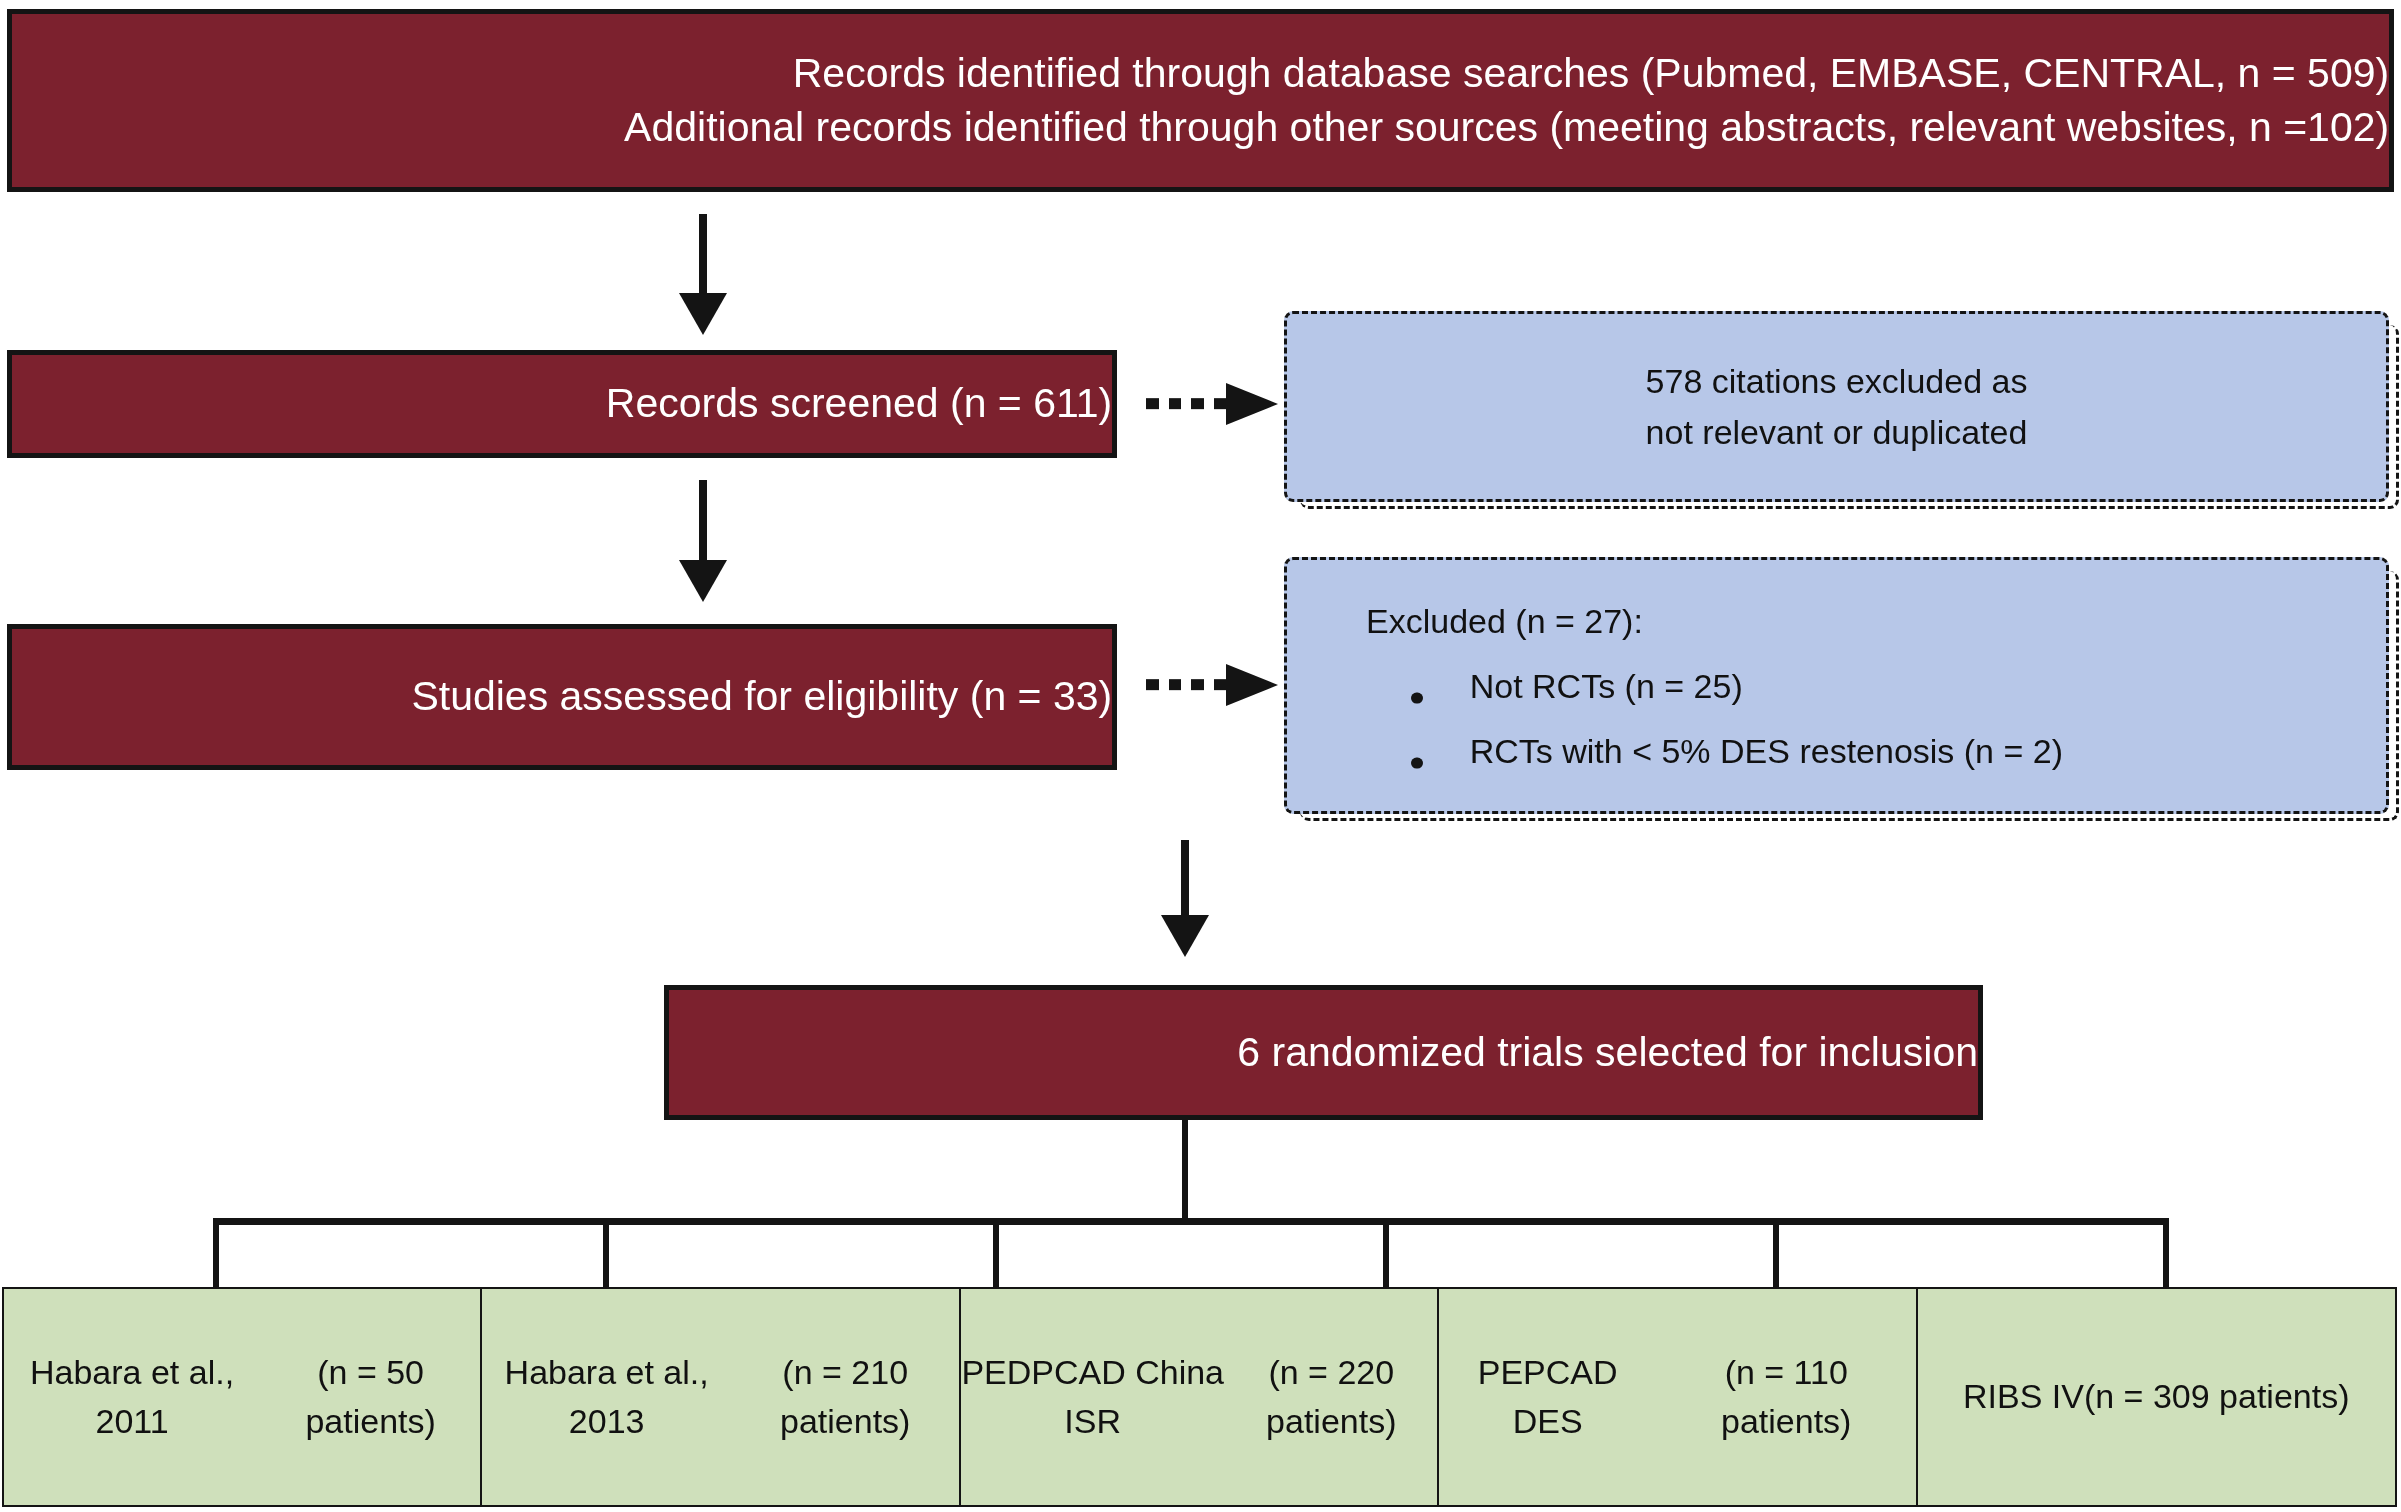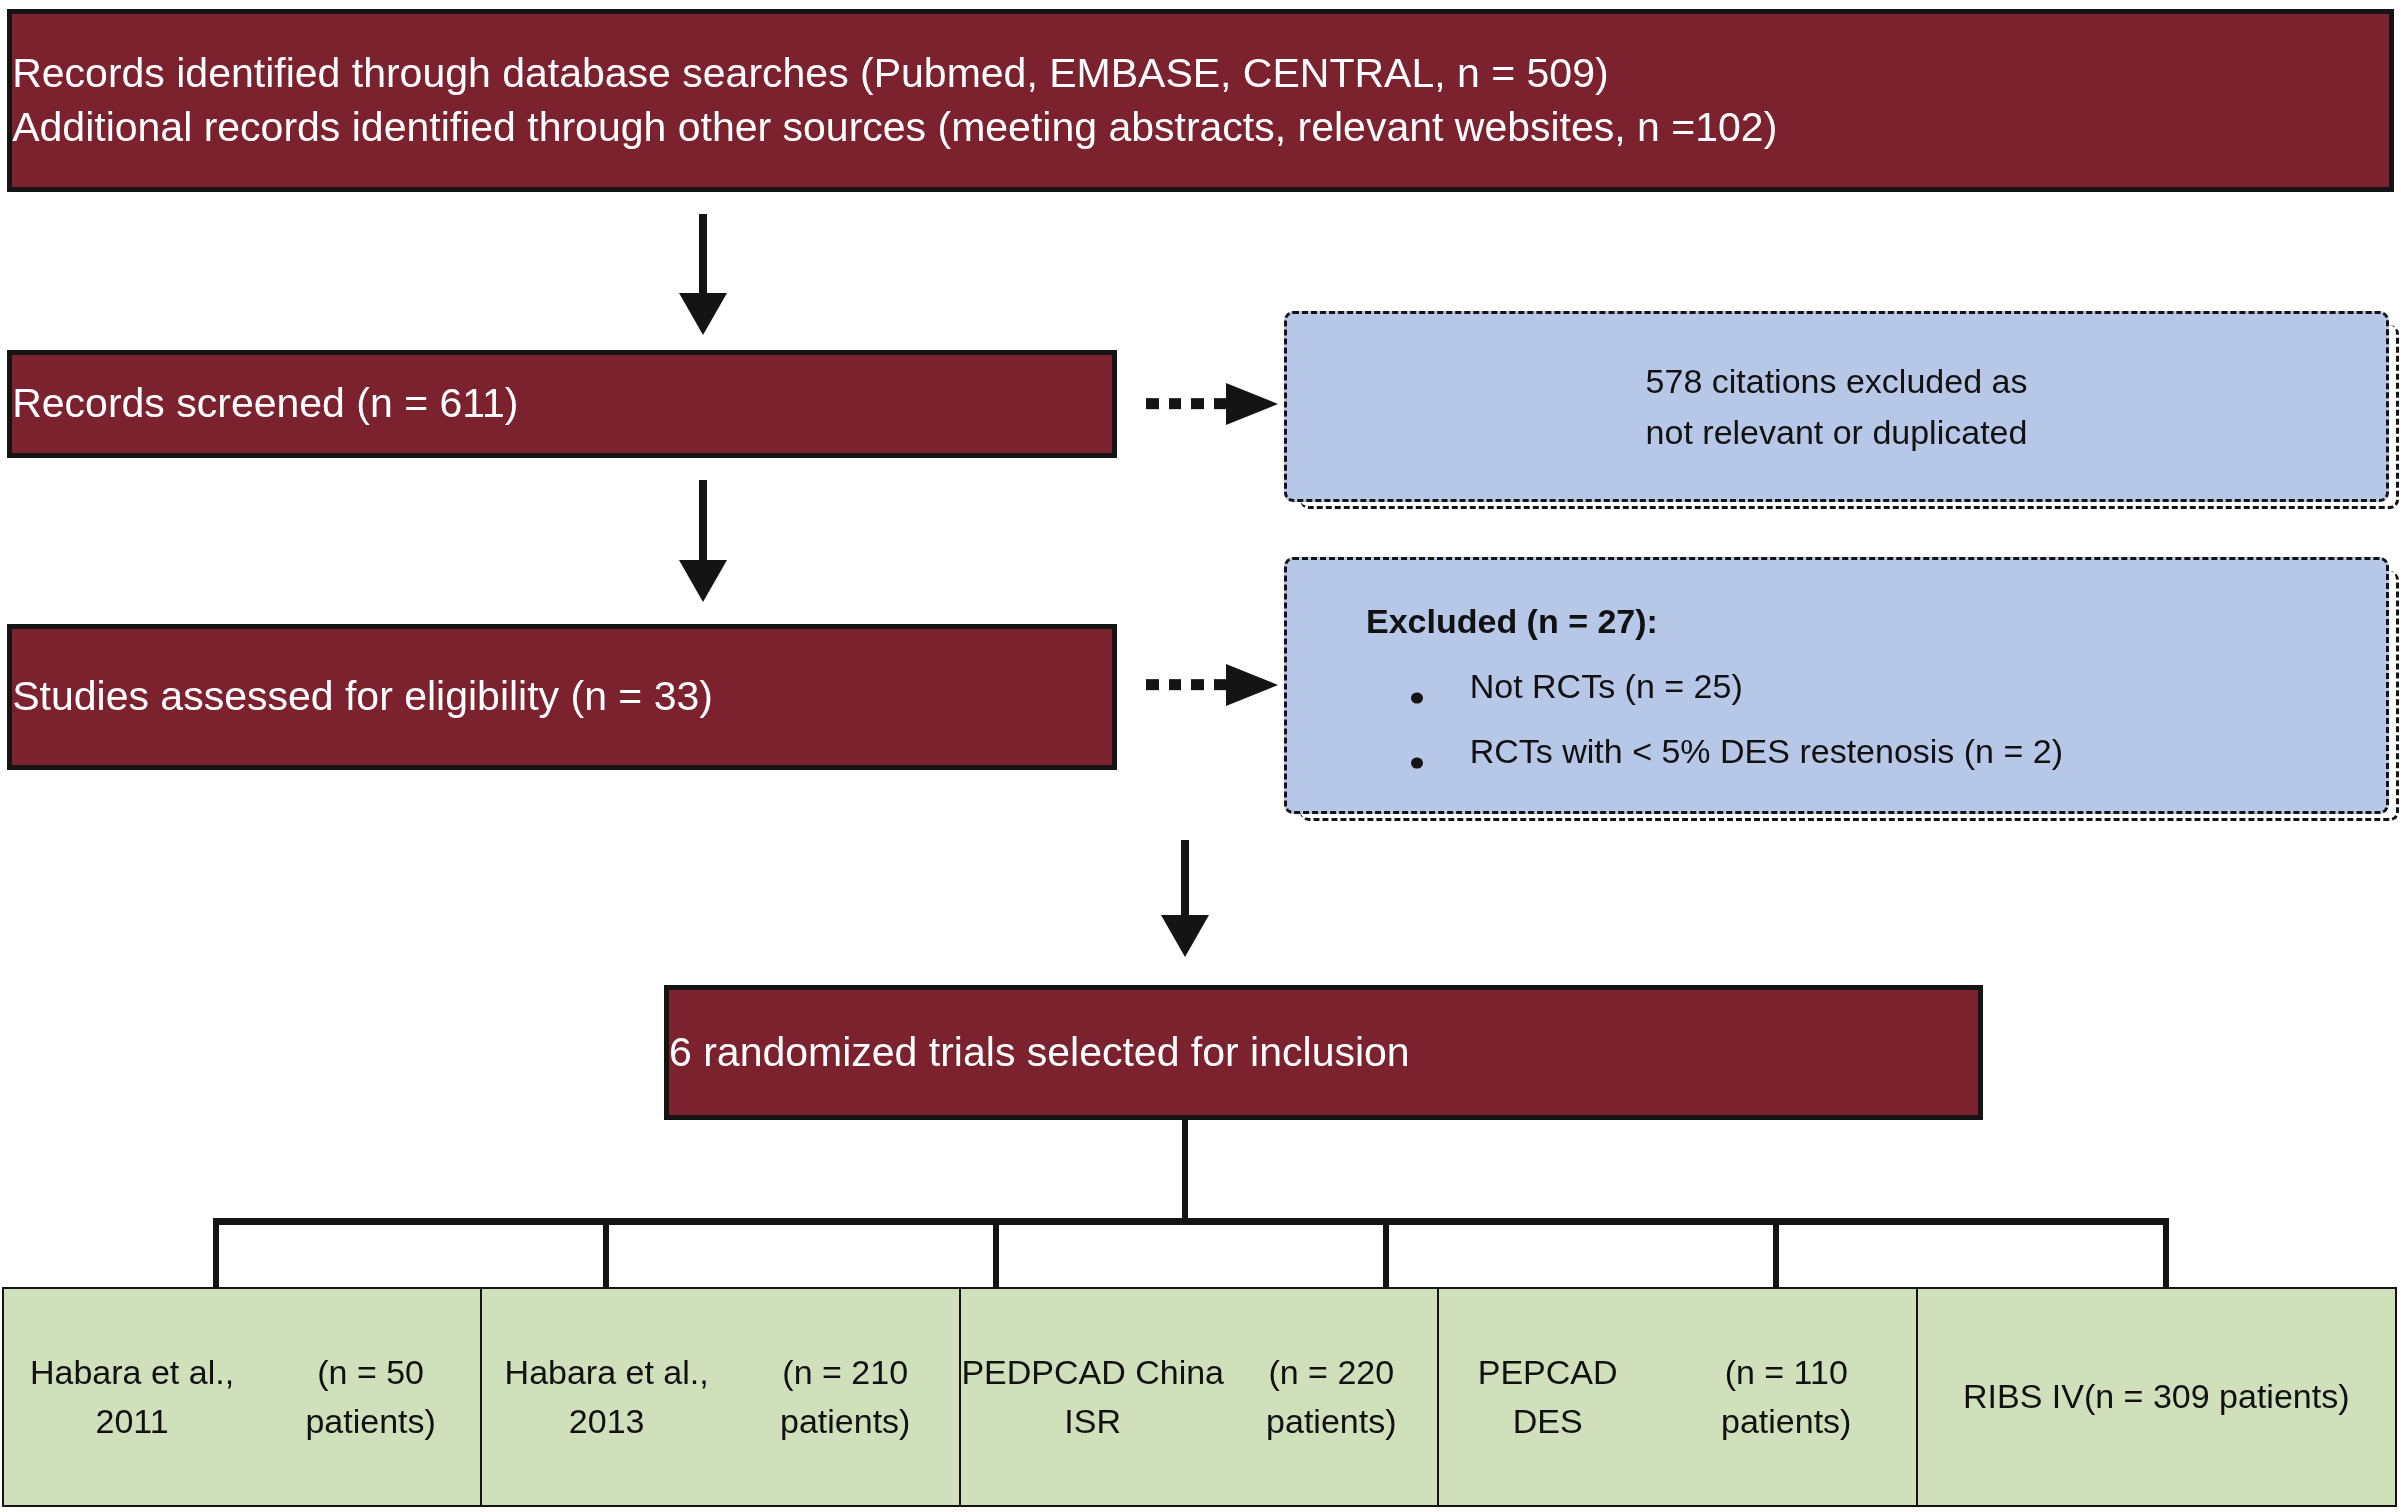--- a/index.html
+++ b/index.html
@@ -3,21 +3,21 @@
 <meta charset="utf-8">
 <style>
   html,body{margin:0;padding:0;background:#ffffff;}
   .canvas{
     position:relative;width:2401px;height:1512px;overflow:hidden;background:#ffffff;
     font-family:"Liberation Sans","DejaVu Sans",sans-serif;color:#111;
   }
   
   .redbox{
     position:absolute;background:#7c212e;border:5.4px solid #141414;
-    color:#ffffff;display:flex;flex-direction:column;align-items:flex-start;justify-content:center;
+    color:#ffffff;display:flex;flex-direction:column;align-items:flex-end;justify-content:center;
     text-align:center;font-size:41px;line-height:1.3;box-sizing:border-box;
   }
   .bluebox{
     position:absolute;background:#b7c7e8;border:3.6px dashed #141414;border-radius:9px;
     color:#111;display:flex;flex-direction:column;justify-content:center;
     font-size:34px;line-height:1.5;box-sizing:border-box;
   }
   .bluebox::after{ 
     content:"";position:absolute;top:10.8px;left:12.6px;right:-12.6px;bottom:-10px;
     border-right:3.6px dashed #141414;border-bottom:3.6px dashed #141414;border-radius:9px;pointer-events:none;
@@ -42,21 +42,21 @@
   .dotarrow .dhead{
     position:absolute;right:0;top:50%;transform:translateY(-50%);
     width:0;height:0;border-left:52px solid #141414;border-top:21.6px solid transparent;border-bottom:21.6px solid transparent;
   }
   
   .cline{position:absolute;background:#141414;}
   
   .excl2{padding-left:79px;align-items:flex-start;gap:31px;}
   .bullet-row{display:flex;align-items:center;line-height:1;}
   .bullet-dot{width:11.7px;height:11.7px;border-radius:50%;background:#141414;margin-left:45px;margin-right:47px;transform:translateY(12.6px);}
-  .excl-heading{line-height:1;font-weight:bold;}
+  .excl-heading{line-height:1;}
 </style>
 </head>
 <body>
 
 <div class="canvas">
 
   <div class="redbox" style="left:7.2px;top:9px;width:2387px;height:183px;">
     <div>Records identified through database searches (Pubmed, EMBASE, CENTRAL, n = 509)</div>
     <div>Additional records identified through other sources (meeting abstracts, relevant websites, n =102)</div>
   </div>

